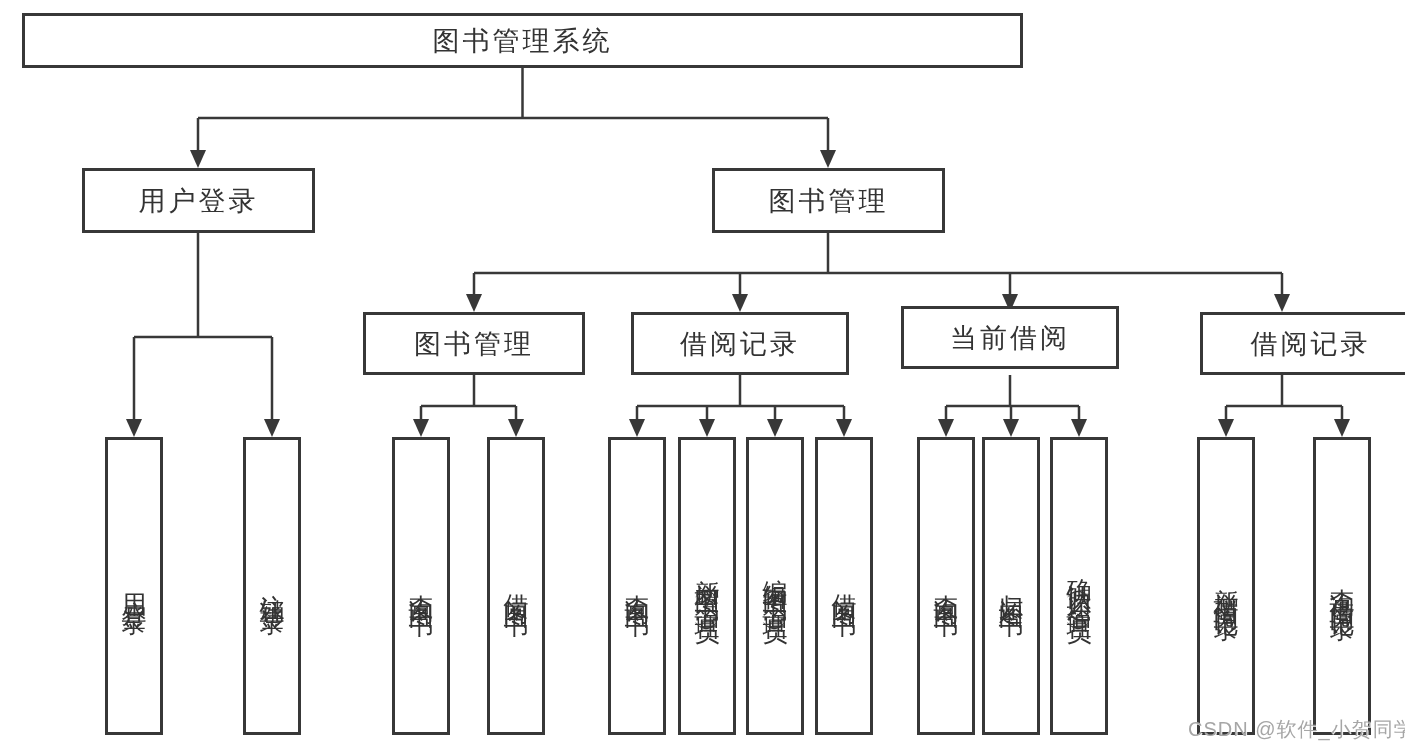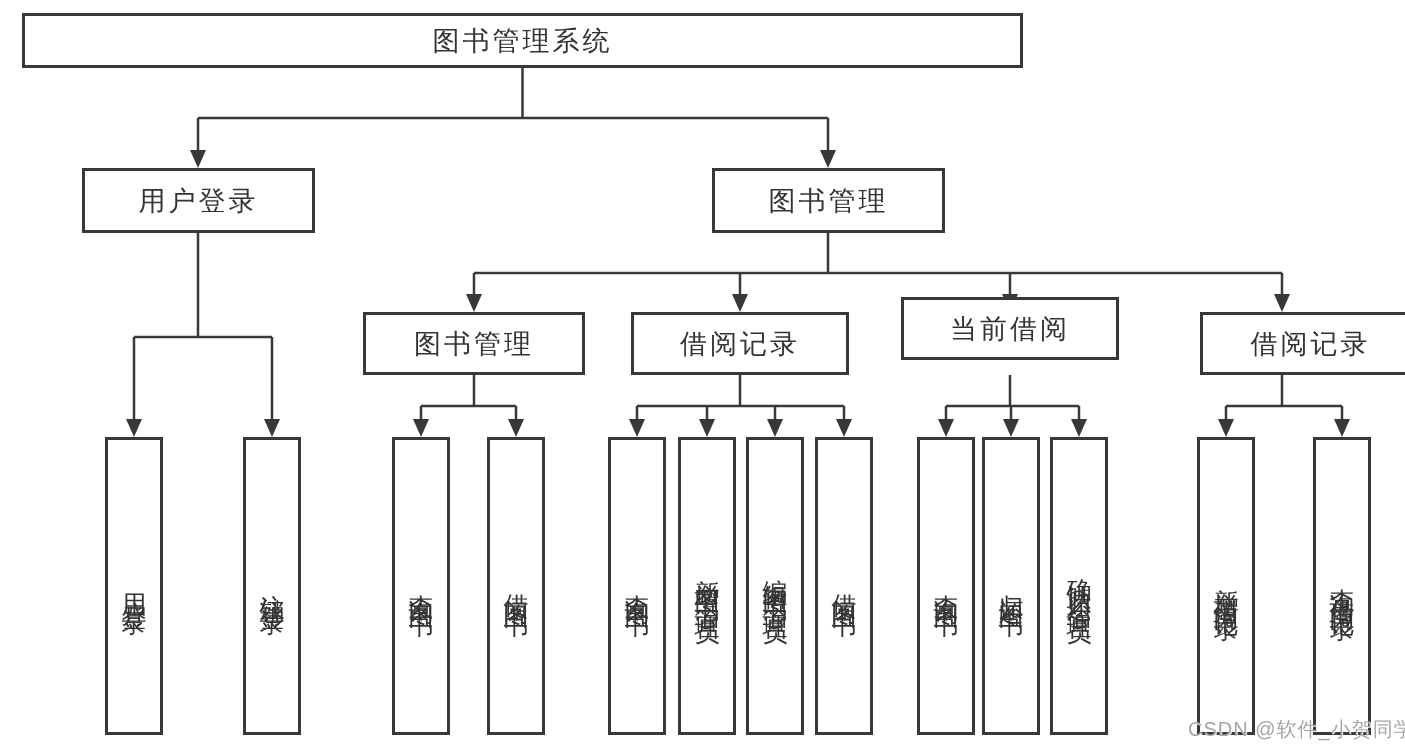--- a/index.html
+++ b/index.html
@@ -72,21 +72,21 @@
   <div class="node" style="left:712px;top:168px;width:233px;height:65px">
     <span>图书管理</span>
   </div>
 
   <div class="node" style="left:363px;top:312px;width:222px;height:63px">
     <span>图书管理</span>
   </div>
   <div class="node" style="left:631px;top:312px;width:218px;height:63px">
     <span>借阅记录</span>
   </div>
-  <div class="node" style="left:901px;top:297px;width:218px;height:63px">
+  <div class="node" style="left:901px;top:306px;width:218px;height:63px">
     <span>当前借阅</span>
   </div>
   <div class="node" style="left:1200px;top:312px;width:221px;height:63px">
     <span>借阅记录</span>
   </div>
 
   <div class="node leaf" style="left:105px;top:437px;width:58px;height:298px">
     <span>用户登录</span>
   </div>
   <div class="node leaf" style="left:243px;top:437px;width:58px;height:298px">

